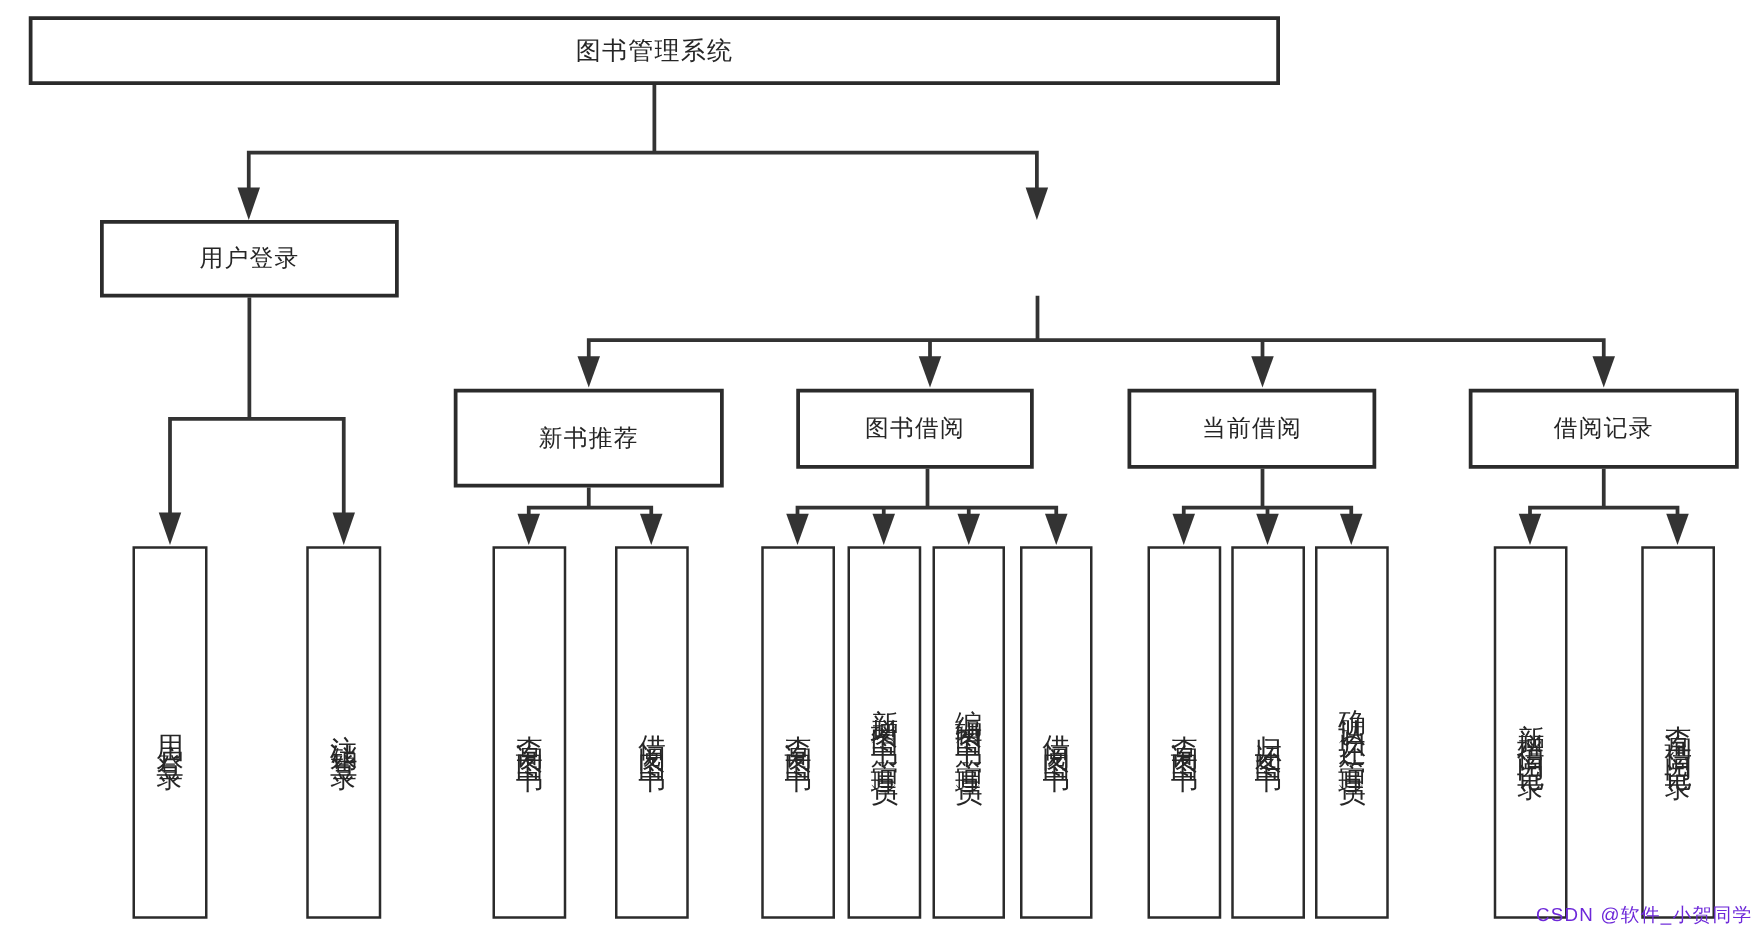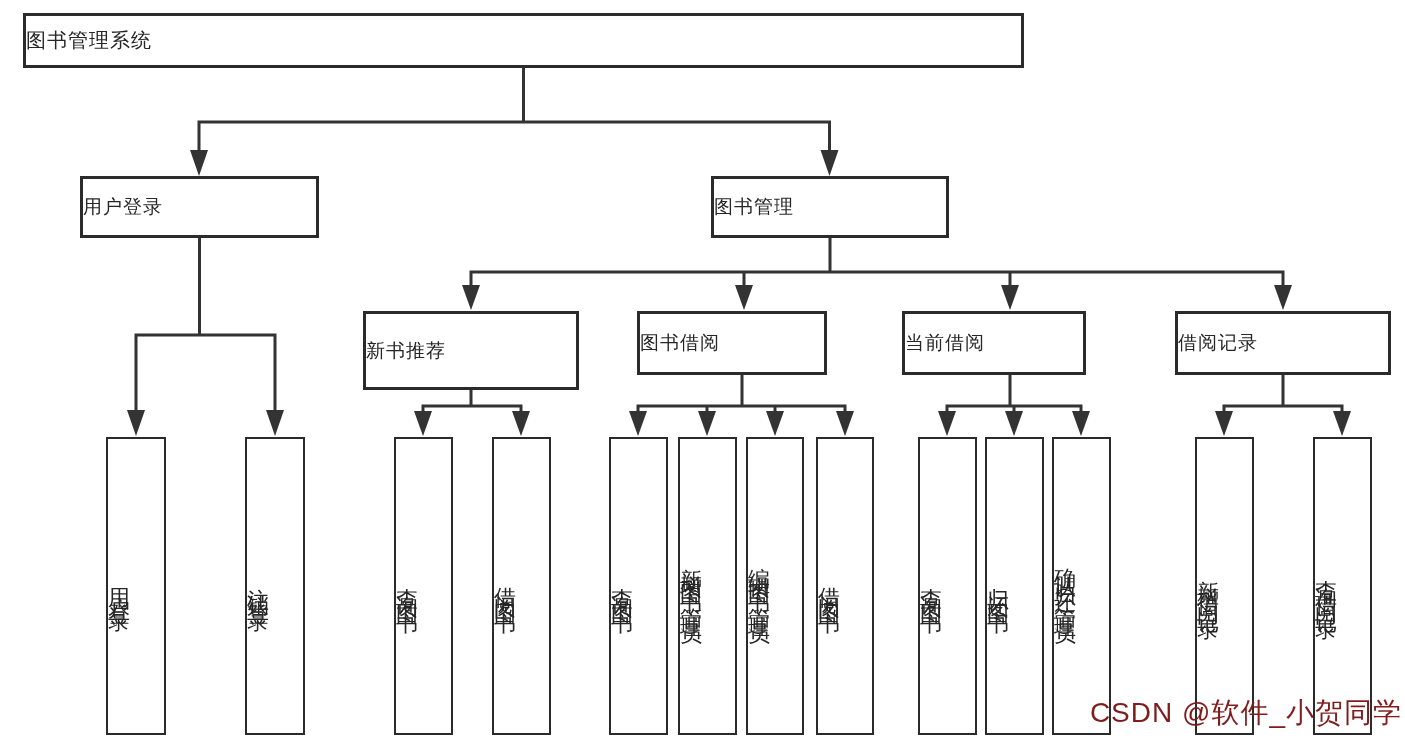--- a/index.html
+++ b/index.html
@@ -5,32 +5,32 @@
   html,body{margin:0;padding:0;background:#ffffff;}
   .canvas{
     position:relative;width:1405px;height:747px;background:#ffffff;
     font-family:"Liberation Sans","DejaVu Sans",sans-serif;color:#262626;overflow:hidden;
   }
   svg.connectors{position:absolute;left:0;top:0;width:1405px;height:747px;}
   svg.connectors path{stroke:#333333;stroke-width:3;fill:none;stroke-linecap:square;}
   svg.connectors polygon{fill:#333333;stroke:none;}
   .box{
     position:absolute;box-sizing:border-box;background:#ffffff;
-    border:3px solid #2b2b2b;display:flex;align-items:center;
+    border:3px solid #2b2b2b;display:flex;align-items:center;justify-content:center;
     font-size:19px;letter-spacing:1px;white-space:nowrap;
   }
   .box.l1{font-size:20px;}
   .box.l4{border-width:2.5px;font-size:22px;letter-spacing:0;}
   .box.l4 .vtext{
     writing-mode:vertical-rl;text-orientation:mixed;
     letter-spacing:8px;line-height:1;white-space:nowrap;
   }
   .watermark{
-    position:absolute;right:3px;bottom:15px;font-size:28px;letter-spacing:1px;
-    color:#7f1d1d;z-index:5;
+    position:absolute;right:3px;bottom:5px;font-size:15px;letter-spacing:1px;
+    color:#6d28d9;z-index:5;
   }
 </style>
 </head>
 <body>
 
 <div class="canvas">
 
   <svg class="connectors" viewBox="0 0 1405 747">
 
     <g>
@@ -81,31 +81,28 @@
     </g>
   </svg>
 
   <div class="box l1" style="left:23px;top:13px;width:1001px;height:55px">
     <span>图书管理系统</span>
   </div>
 
   <div class="box l2" style="left:80px;top:176px;width:239px;height:62px">
     <span>用户登录</span>
   </div>
-  <div class="box l2" style="left:711px;top:176px;width:238px;height:62px">
-    <span>图书管理</span>
-  </div>
 
   <div class="box l3" style="left:363px;top:311px;width:216px;height:79px">
     <span>新书推荐</span>
   </div>
   <div class="box l3" style="left:637px;top:311px;width:190px;height:64px">
     <span>图书借阅</span>
   </div>
-  <div class="box l3" style="left:902px;top:311px;width:184px;height:64px">
+  <div class="box l3" style="left:902px;top:311px;width:199px;height:64px">
     <span>当前借阅</span>
   </div>
   <div class="box l3" style="left:1175px;top:311px;width:216px;height:64px">
     <span>借阅记录</span>
   </div>
 
   <div class="box l4" style="left:106px;top:437px;width:60px;height:298px">
     <span class="vtext">用户登录</span>
   </div>
   <div class="box l4" style="left:245px;top:437px;width:60px;height:298px">

